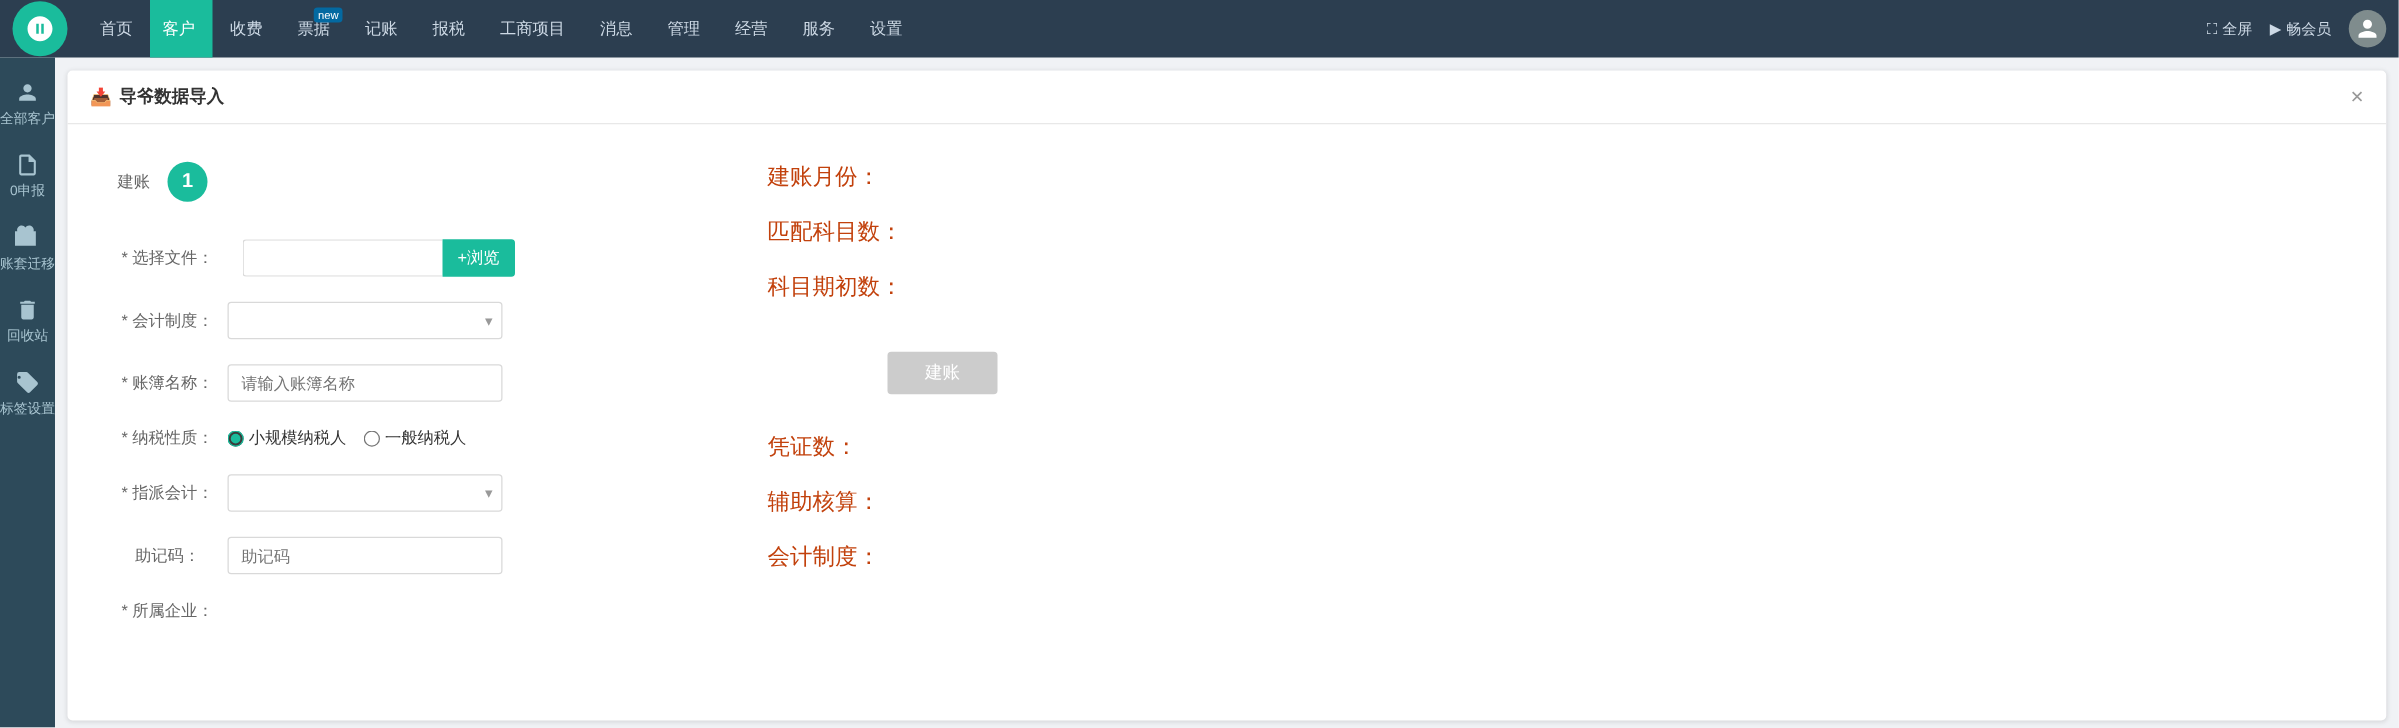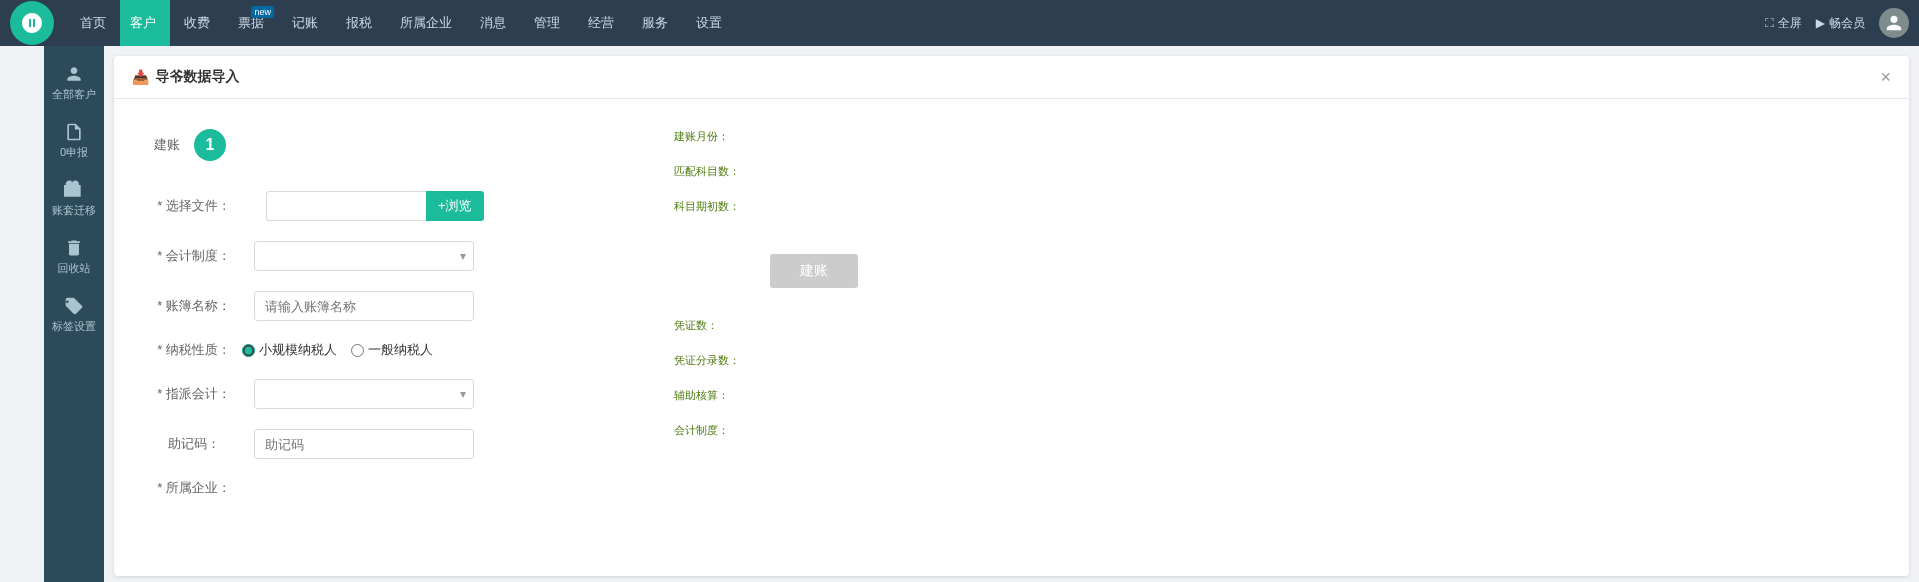--- a/index.html
+++ b/index.html
@@ -31,22 +31,22 @@
     .avatar-circle {
       width: 30px; height: 30px; border-radius: 50%; background: #7f8c8d;
       display: flex; align-items: center; justify-content: center; cursor: pointer;
     }
 
     
     .main-layout { display: flex; height: calc(100vh - 46px); }
 
     
     .sidebar {
-      width: 60px; background: #2d4a5a; display: flex; flex-direction: column;
-      align-items: center; padding-top: 10px; gap: 4px; flex-shrink: 0; margin-left: 44px;
+      width: 44px; background: #2d4a5a; display: flex; flex-direction: column;
+      align-items: center; padding-top: 10px; gap: 4px; flex-shrink: 0;
     }
     .sidebar-item {
       width: 56px; display: flex; flex-direction: column; align-items: center;
       padding: 8px 4px; cursor: pointer; color: #a8c4d0; font-size: 11px; gap: 3px;
       border-radius: 4px;
     }
     .sidebar-item svg { width: 20px; height: 20px; }
 
     
     .content-area { flex: 1; background: #f0f2f5; padding: 10px; overflow: auto; }
@@ -75,21 +75,21 @@
       width: 32px; height: 32px; border-radius: 50%; background: #1abc9c;
       color: #fff; display: flex; align-items: center; justify-content: center;
       font-size: 16px; font-weight: bold;
     }
 
     
     .form-row { display: flex; align-items: center; gap: 8px; }
     .form-label { color: #666; font-size: 13px; white-space: nowrap; min-width: 80px; text-align: center; }
     .form-control {
       border: 1px solid #d9d9d9; border-radius: 3px; padding: 5px 10px;
-      font-size: 13px; color: #333; outline: none; height: 30px; margin-left: 12px;
+      font-size: 13px; color: #333; outline: none; height: 30px;
     }
     .form-control-wide { width: 220px; }
     .form-control-select {
       width: 220px; background: #fff; appearance: none; -webkit-appearance: none;
       cursor: pointer; position: relative;
     }
     .select-wrapper { position: relative; display: inline-block; }
     .select-wrapper::after {
       content: "▾"; position: absolute; right: 8px; top: 50%; transform: translateY(-50%);
       color: #999; pointer-events: none; font-size: 12px;
@@ -98,21 +98,21 @@
     .input-file { width: 160px; border-radius: 3px 0 0 3px; border-right: none; }
     .btn-browse {
       background: #1abc9c; color: #fff; border: none; padding: 0 12px;
       border-radius: 0 3px 3px 0; cursor: pointer; font-size: 13px; height: 30px;
     }
     .radio-group { display: flex; align-items: center; gap: 14px; }
     .radio-item { display: flex; align-items: center; gap: 4px; cursor: pointer; color: #333; justify-content: flex-end; }
     .radio-item input[type="radio"] { accent-color: #1abc9c; cursor: pointer; }
 
     
-    .right-label { color: #4d7c0f; font-size: 11px; white-space: nowrap; }
+    .right-label { color: #c2410c; font-size: 18px; white-space: nowrap; }
 
     
     .btn-build {
       background: #ccc; color: #fff; border: none; padding: 8px 30px;
       border-radius: 3px; font-size: 14px; cursor: not-allowed;
       margin-top: 10px; align-self: center;
     }
   </style>
 </head>
 <body>
@@ -126,21 +126,21 @@
   <div class="nav-items">
     <div class="nav-item">首页</div>
     <div class="nav-item active">客户</div>
     <div class="nav-item">收费</div>
     <div class="nav-item" style="position:relative;">
       <span>票据</span>
       <span class="badge-new">new</span>
     </div>
     <div class="nav-item">记账</div>
     <div class="nav-item">报税</div>
-    <div class="nav-item">所属企业</div>
+    <div class="nav-item">工商项目</div>
     <div class="nav-item">消息</div>
     <div class="nav-item">管理</div>
     <div class="nav-item">经营</div>
     <div class="nav-item">服务</div>
     <div class="nav-item">设置</div>
   </div>
   <div class="topnav-right">
     <div class="btn-text">
       <span>⛶</span>
       <span>全屏</span>
@@ -277,23 +277,20 @@
           <div class="form-row">
             <span class="right-label">科目期初数：</span>
           </div>
           <div style="display:flex; justify-content:center; margin-top:10px; margin-bottom:10px;">
             <button class="btn-build">建账</button>
           </div>
           <div class="form-row">
             <span class="right-label">凭证数：</span>
           </div>
           <div class="form-row">
-            <span class="right-label">凭证分录数：</span>
-          </div>
-          <div class="form-row">
             <span class="right-label">辅助核算：</span>
           </div>
           <div class="form-row">
             <span class="right-label">会计制度：</span>
           </div>
         </div>
       </div>
     </div>
   </div>
 </div>

